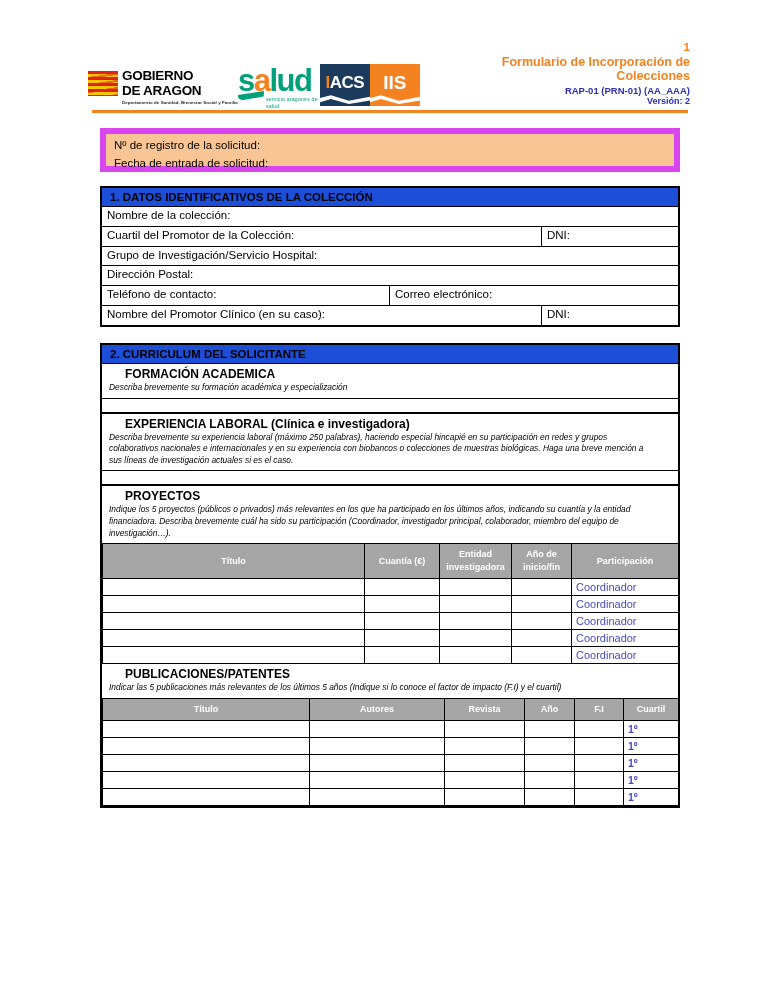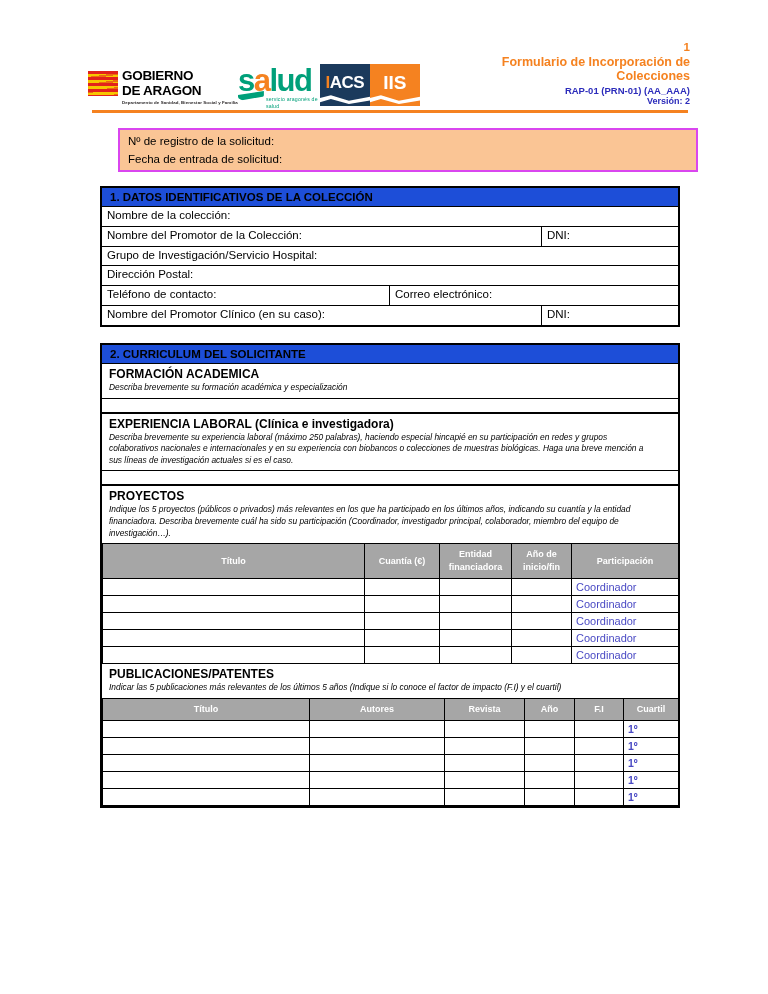--- a/index.html
+++ b/index.html
@@ -213,24 +213,23 @@
     color: #000;
     min-height: 17px;
     line-height: 1.2;
   }
   .cell.div-r { border-right: 1px solid #000; }
 
   
   .reg-box {
     top: 128px;
     background: #fac595;
-    border: 2px solid #d946ef;
+    border: 6px solid #d946ef;
     padding: 3px 8px 5px 8px;
     height: 44px;
-    margin-left: 18px;
   }
   .reg-line { font-size: 11.5px; color: #000; line-height: 1.55; display: block; }
 
   
   .sec-title {
     background: #1d4ed8;
     font-weight: bold;
     font-size: 11.5px;
     padding: 3px 6px 3px 8px;
     border-bottom: 1px solid #000;
@@ -239,20 +238,21 @@
 
   #sec1 { top: 186px; }
   #sec2 { top: 343px; }
 
   
   .sub-head {
     font-weight: bold;
     font-size: 12px;
     padding: 3px 6px 1px 7px;
     color: #000;
+    margin-left: 16px;
   }
   .sub-desc {
     font-style: italic;
     font-size: 8.4px;
     padding: 0 21px 4px 7px;
     line-height: 1.38;
     color: #000;
   }
   .fill-row {
     border-top: 1px solid #000;
@@ -344,21 +344,21 @@
   </div>
 
   <div class="block" id="sec1">
     <div class="sec-title">1. DATOS IDENTIFICATIVOS DE LA COLECCIÓN</div>
 
     <div class="row">
       <div class="cell" style="flex:1 1 100%;">Nombre de la colección:</div>
     </div>
 
     <div class="row">
-      <div class="cell div-r" style="flex:0 0 440px;">Nombre del Promotor de la Colección:</div>
+      <div class="cell div-r" style="flex:0 0 440px;">Cuartil del Promotor de la Colección:</div>
       <div class="cell" style="flex:1 1 auto;">DNI:</div>
     </div>
 
     <div class="row">
       <div class="cell" style="flex:1 1 100%;">Grupo de Investigación/Servicio Hospital:</div>
     </div>
 
 
     <div class="row">
       <div class="cell" style="flex:1 1 100%;">Dirección Postal:</div>
@@ -400,21 +400,21 @@
             <col style="width:262px">
             <col style="width:75px">
             <col style="width:72px">
             <col style="width:60px">
             <col style="width:107px">
           </colgroup>
           <thead>
             <tr>
               <th>Título</th>
               <th>Cuantía (€)</th>
-              <th>Entidad financiadora</th>
+              <th>Entidad investigadora</th>
               <th>Año de inicio/fin</th>
               <th>Participación</th>
             </tr>
           </thead>
           <tbody>
             <tr>
               <td></td>
               <td></td>
               <td></td>
               <td></td>

